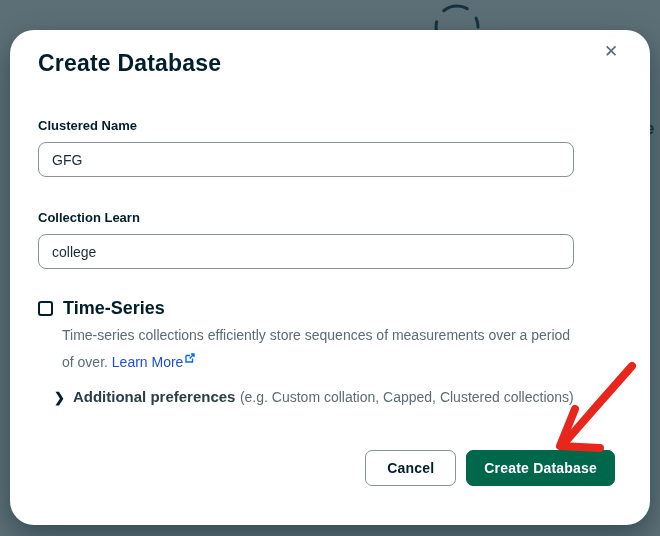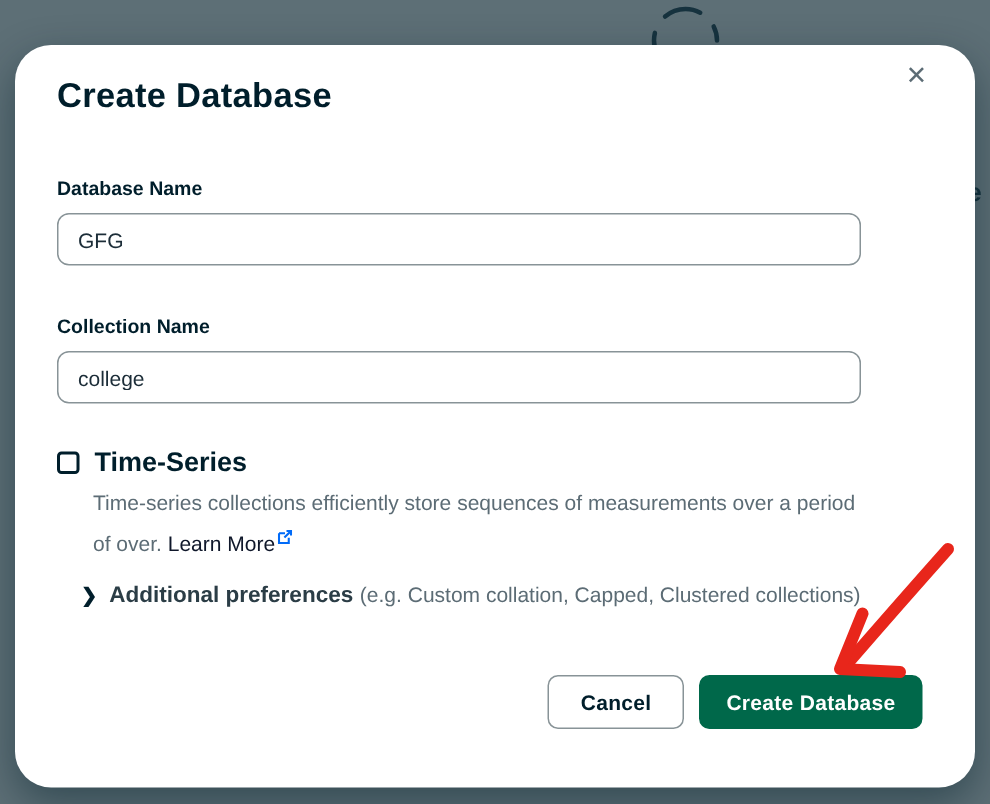--- a/index.html
+++ b/index.html
@@ -64,21 +64,21 @@
     width: 15px; height: 15px;
     border: 2px solid #001e2b; border-radius: 3px;
     background: #ffffff; cursor: pointer;
   }
   .checkbox-label { margin-left: 10px; font-size: 18px; font-weight: 700; color: #001e2b; cursor: pointer; }
 
   .ts-desc {
     position: absolute; left: 52px; top: 294px; width: 565px;
     font-size: 14px; color: #5c6c75; line-height: 23px;
   }
-  .learn-more { color: #0f172a; text-decoration: none; cursor: pointer; }
+  .learn-more { color: #1d4ed8; text-decoration: none; cursor: pointer; }
   .ext-icon { display: inline-block; vertical-align: 4px; margin-left: 2px; }
 
   .addl-row { position: absolute; left: 44px; top: 358px; white-space: nowrap; cursor: pointer; }
   .addl-chevron { font-size: 13px; font-weight: 700; color: #001e2b; margin-right: 8px; }
   .addl-label { font-size: 15px; font-weight: 700; color: #2b3d46; }
   .addl-hint { font-size: 14px; color: #5c6c75; }
 
   .footer {
     position: absolute; top: 420px; right: 35px;
     display: flex; gap: 10px; align-items: center;
@@ -109,24 +109,24 @@
   </svg>
   <span class="bg-fragment">e</span>
 </div>
 
 <div class="modal">
 
   <button class="close-btn">✕</button>
 
   <h1 class="modal-title">Create Database</h1>
 
-  <label class="field-label label-db">Database Name</label>
+  <label class="field-label label-db">Clustered Name</label>
   <input class="text-input input-db" type="text" value="GFG" style="">
 
-  <label class="field-label label-col">Collection Name</label>
+  <label class="field-label label-col">Collection Learn</label>
   <input class="text-input input-col" type="text" value="college" style="">
 
   <div class="checkbox-row">
     <span class="checkbox"></span>
     <span class="checkbox-label">Time-Series</span>
   </div>
 
   <div class="ts-desc">
     <span style="display:block">Time-series collections efficiently store sequences of measurements over a period</span>
     <span>of over.</span>

